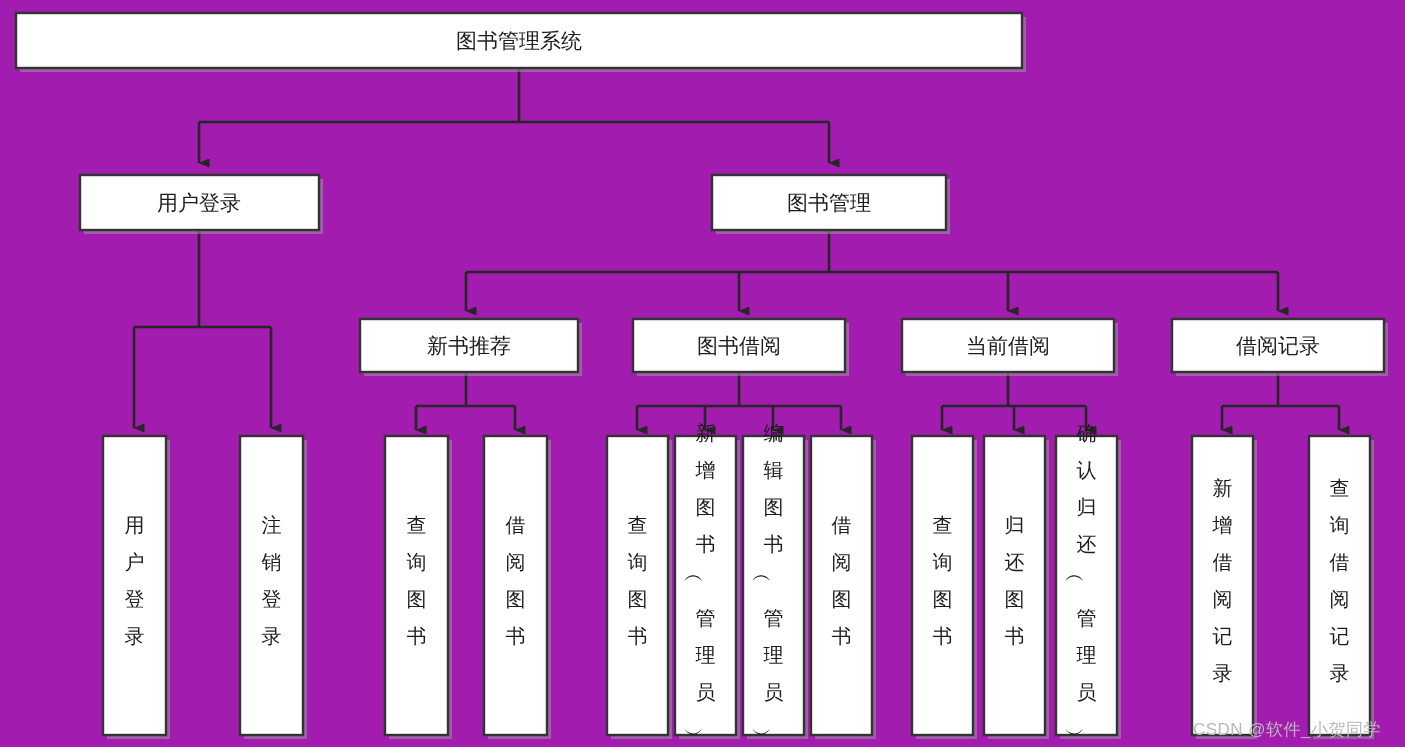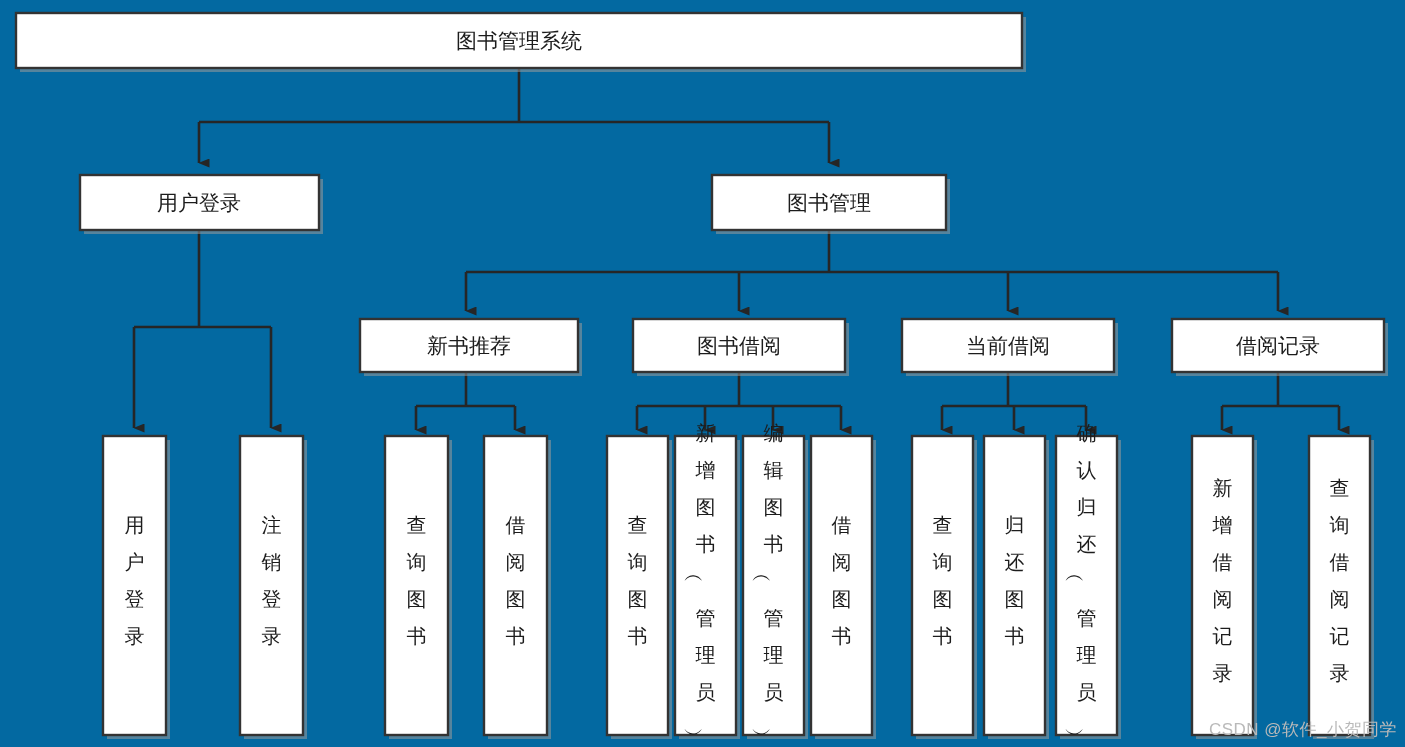--- a/index.html
+++ b/index.html
@@ -7,21 +7,21 @@
     padding: 0;
     background: #ffffff;
   }
   body {
     font-family: "Liberation Sans", "DejaVu Sans", sans-serif;
   }
   #diagram-root {
     position: relative;
     width: 1405px;
     height: 747px;
-    background: #0369a1;
+    background: #a21caf;
     overflow: hidden;
   }
   svg#tree-svg {
     position: absolute;
     left: 0;
     top: 0;
     width: 1405px;
     height: 747px;
     display: block;
   }
@@ -53,21 +53,21 @@
     dominant-baseline: middle;
   }
   .node-label-vertical {
     fill: #1c1c1c;
     font-family: "Liberation Sans", "DejaVu Sans", sans-serif;
     font-size: 20px;
     text-anchor: middle;
   }
   .watermark {
     position: absolute;
-    right: 8px;
+    right: 24px;
     bottom: 6px;
     font-family: "Liberation Sans", "DejaVu Sans", sans-serif;
     font-size: 17px;
     color: #b9b9b9;
     letter-spacing: 0.5px;
     white-space: nowrap;
     pointer-events: none;
     user-select: none;
   }
 </style>

